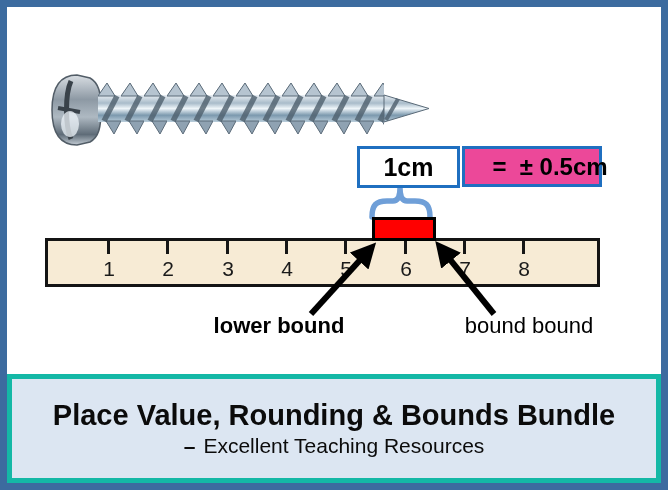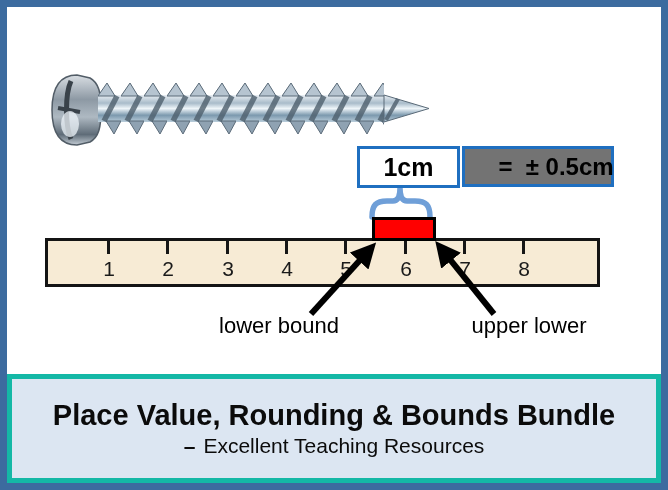--- a/index.html
+++ b/index.html
@@ -15,39 +15,39 @@
   }
   .abs{position:absolute;}
   
   .callout{
     display:flex;align-items:center;justify-content:center;
     border:3px solid #1f6fc0;background:#fff;
     font-weight:bold;font-size:25px;color:#000;
     box-sizing:border-box;white-space:pre;
   }
   #measurement-box{left:357px;top:146px;width:103px;height:42px;}
-  #tolerance-box{left:462px;top:146px;width:152px;height:41px;background:#737373;font-size:24px;padding-left:36px;}
+  #tolerance-box{left:462px;top:146px;width:140px;height:41px;background:#ec4899;font-size:24px;padding-left:36px;}
   
   #highlight-bar{
     left:372px;top:217px;width:64px;height:24px;
     background:#ff0000;border:3px solid #000;box-sizing:border-box;z-index:3;
   }
   
   #ruler{
     left:45px;top:238px;width:555px;height:49px;
     background:#f7ebd5;border:3px solid #141414;box-sizing:border-box;z-index:2;
   }
   .tick{position:absolute;top:0;width:3px;height:13px;background:#161616;}
   .num{
     position:absolute;top:15px;width:30px;text-align:center;
     font-size:21px;color:#1a1a1a;line-height:26px;
   }
   
   .bound-label{font-size:22px;color:#000;text-align:center;z-index:4;}
-  #lower-bound-label{left:210px;top:313px;width:138px;}
+  #lower-bound-label{left:210px;top:313px;width:138px;font-weight:bold;}
   #upper-bound-label{left:458px;top:313px;width:142px;}
   
   .overlay{pointer-events:none;}
   
   #banner{
     left:7px;top:374px;width:654px;height:109px;
     background:#dce6f2;border:5px solid #14b8a6;box-sizing:border-box;
     display:flex;flex-direction:column;align-items:center;justify-content:center;
     text-align:center;color:#0b0b0b;line-height:1.22;
   }
@@ -134,21 +134,21 @@
     <defs>
       <marker id="arrowHead" viewBox="0 0 10 10" refX="7" refY="5" markerWidth="4.2" markerHeight="4.2" orient="auto" markerUnits="strokeWidth">
         <path d="M0,0 L10,5 L0,10 Z" fill="#000"></path>
       </marker>
     </defs>
     <line x1="311" y1="314" x2="371" y2="248" stroke="#000" stroke-width="6" marker-end="url(#arrowHead)"></line>
     <line x1="494" y1="314" x2="440" y2="247" stroke="#000" stroke-width="6" marker-end="url(#arrowHead)"></line>
   </svg>
 
   <div class="abs bound-label" id="lower-bound-label">lower bound</div>
-  <div class="abs bound-label" id="upper-bound-label">upper lower</div>
+  <div class="abs bound-label" id="upper-bound-label">bound bound</div>
 
   <div class="abs" id="banner">
     <div class="line1">Place Value, Rounding &amp; Bounds Bundle</div>
     <div class="line2">
       <span class="dash">–</span><span>Excellent Teaching Resources</span>
     </div>
   </div>
 </div>
 
 </body></html>

